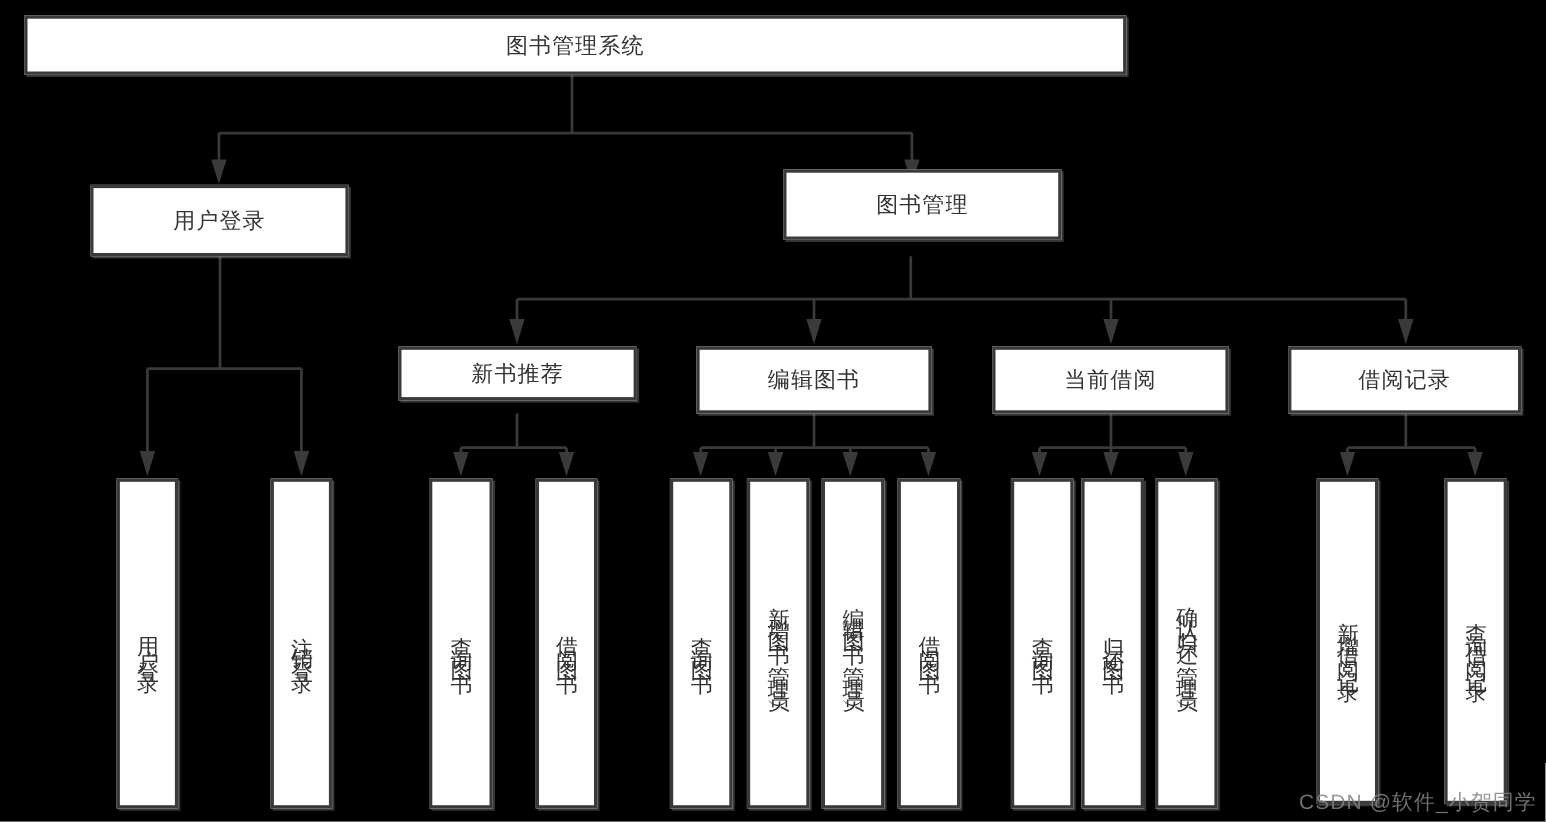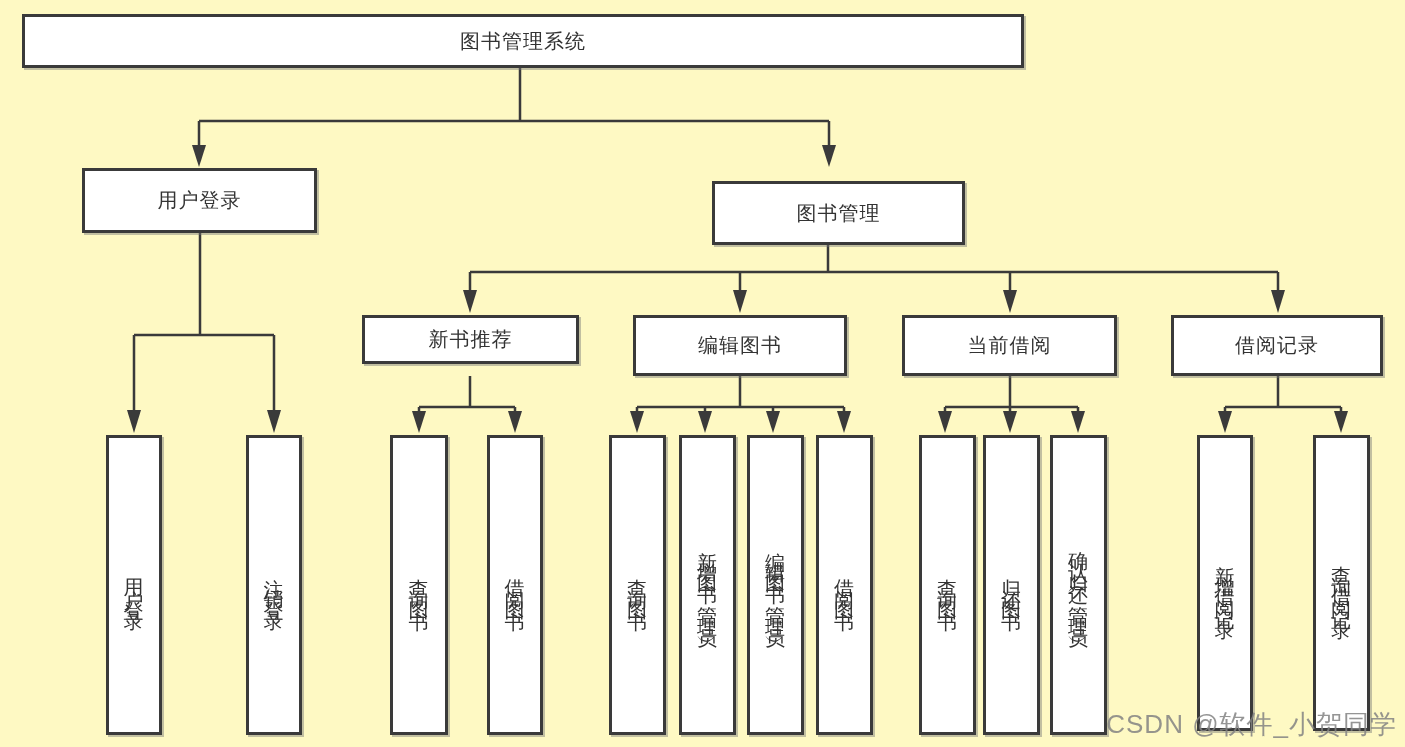--- a/index.html
+++ b/index.html
@@ -5,21 +5,21 @@
   html, body {
     margin: 0;
     padding: 0;
     background: #ffffff;
     font-family: "Liberation Sans", "DejaVu Sans", sans-serif;
   }
   #stage {
     position: relative;
     width: 1405px;
     height: 747px;
-    background: #fef9c3;
+    background: #000000;
     overflow: hidden;
   }
   #connectors {
     position: absolute;
     left: 0; top: 0;
     width: 1405px; height: 747px;
     z-index: 1;
   }
   .node {
     position: absolute;
@@ -43,21 +43,21 @@
     text-orientation: mixed;
     font-size: 20px;
     letter-spacing: 11px;
     line-height: 1;
     white-space: nowrap;
   }
   #watermark {
     position: absolute;
     right: 8px;
     bottom: 5px;
-    font-size: 26px;
+    font-size: 19px;
     color: rgba(130,130,130,0.85);
     letter-spacing: 1px;
     z-index: 5;
     white-space: nowrap;
   }
 </style>
 </head>
 <body>
 
 <div id="stage">
@@ -109,21 +109,21 @@
     </g>
   </svg>
 
   <div class="node h" style="left:22px;top:14px;width:1002px;height:54px">
     <span>图书管理系统</span>
   </div>
 
   <div class="node h" style="left:82px;top:168px;width:235px;height:65px">
     <span>用户登录</span>
   </div>
-  <div class="node h" style="left:712px;top:181px;width:253px;height:64px">
+  <div class="node h" style="left:712px;top:154px;width:253px;height:64px">
     <span>图书管理</span>
   </div>
 
   <div class="node h" style="left:362px;top:315px;width:217px;height:49px">
     <span>新书推荐</span>
   </div>
   <div class="node h" style="left:633px;top:315px;width:214px;height:61px">
     <span>编辑图书</span>
   </div>
   <div class="node h" style="left:902px;top:315px;width:215px;height:61px">

